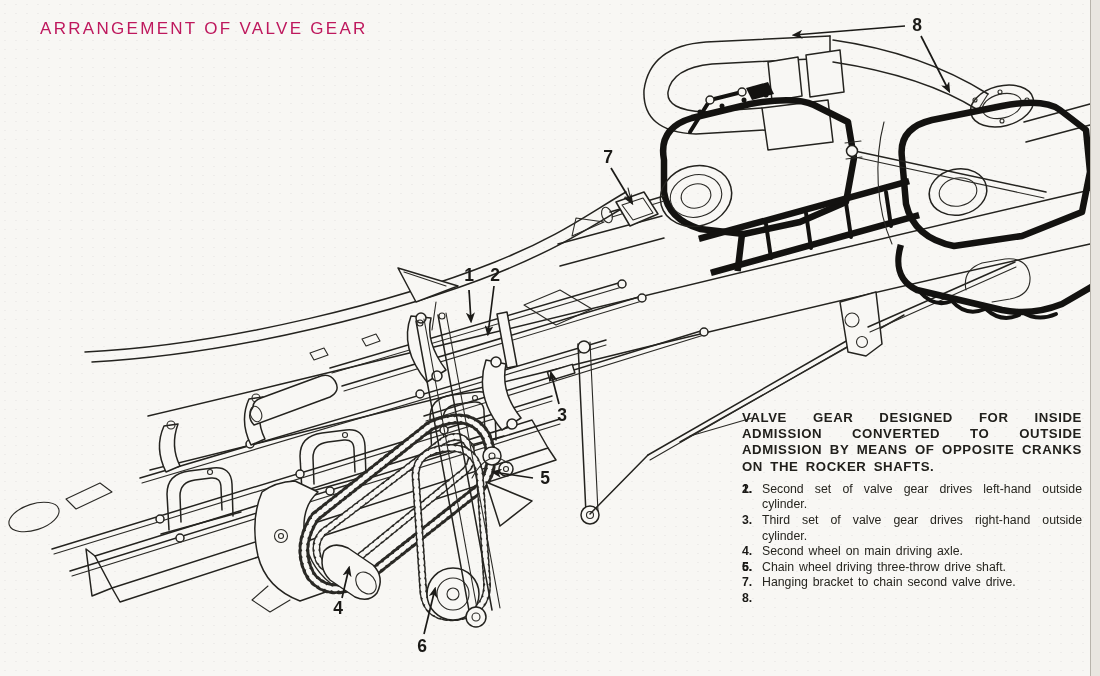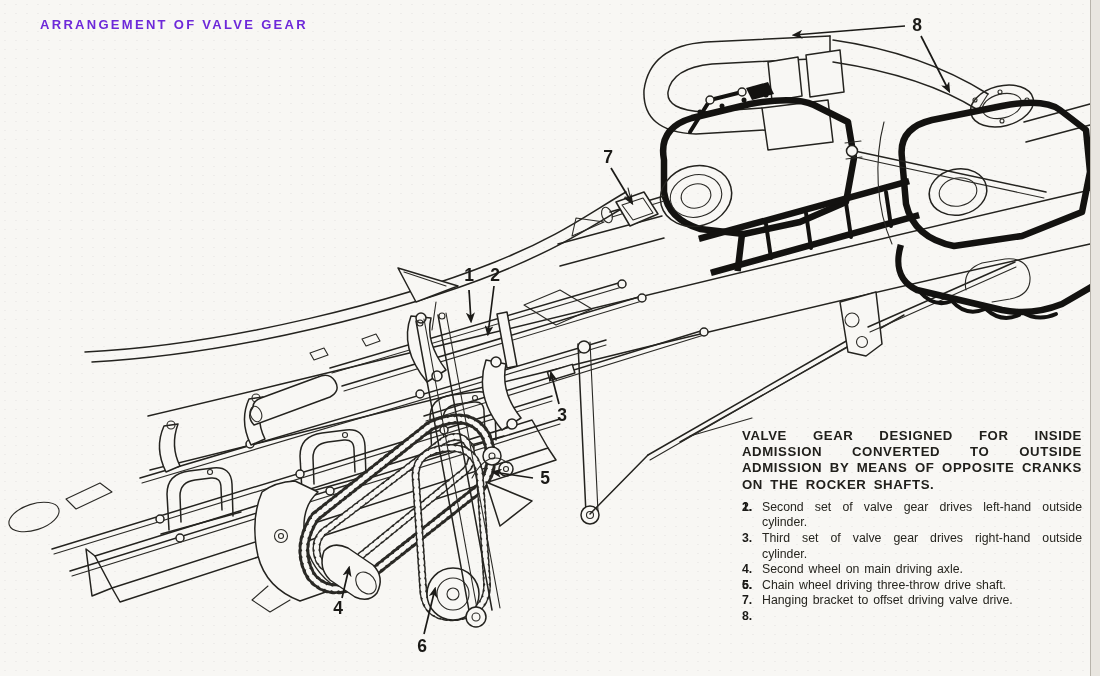--- a/index.html
+++ b/index.html
@@ -13,26 +13,26 @@
     position:absolute;inset:0;pointer-events:none;
     background-image:radial-gradient(rgba(60,55,45,0.05) 1px, transparent 1px);
     background-size:11px 9px;
   }
   .page-edge{
     position:absolute;top:0;right:0;width:9px;height:676px;
     background:#e9e6e0;border-left:1.5px solid #b8b4ab;
   }
   .title{
     position:absolute;left:40px;top:8px;
-    font-size:13px;font-weight:700;letter-spacing:2.3px;
-    color:#6d28d9;white-space:nowrap;
+    font-size:17px;font-weight:400;letter-spacing:2.3px;
+    color:#be185d;white-space:nowrap;
   }
   .diagram{position:absolute;left:0;top:0;}
   .legend{
-    position:absolute;left:742px;top:428px;width:340px;
+    position:absolute;left:742px;top:410px;width:340px;
   }
   .legend-heading{
     font-size:13.2px;font-weight:700;line-height:16.2px;
     letter-spacing:0.6px;word-spacing:3px;
     text-align:justify;color:#21201c;
     margin:0 0 7px 0;
   }
   .legend-items{margin:0;padding:0;list-style:none;}
   .legend-item{
     position:relative;padding-left:20px;
@@ -346,21 +346,21 @@
     </li>
     <li class="legend-item">
       <span class="num">5.</span>
     </li>
     <li class="legend-item">
       <span class="num">6.</span>
       <span class="txt">Chain wheel driving three-throw drive shaft.</span>
     </li>
     <li class="legend-item">
       <span class="num">7.</span>
-      <span class="txt">Hanging bracket to offset driving valve drive.</span>
+      <span class="txt">Hanging bracket to chain second valve drive.</span>
     </li>
     <li class="legend-item">
       <span class="num">8.</span>
     </li>
   </ul>
 </div>
 
 <div class="page-edge"></div>
 
 </body></html>

